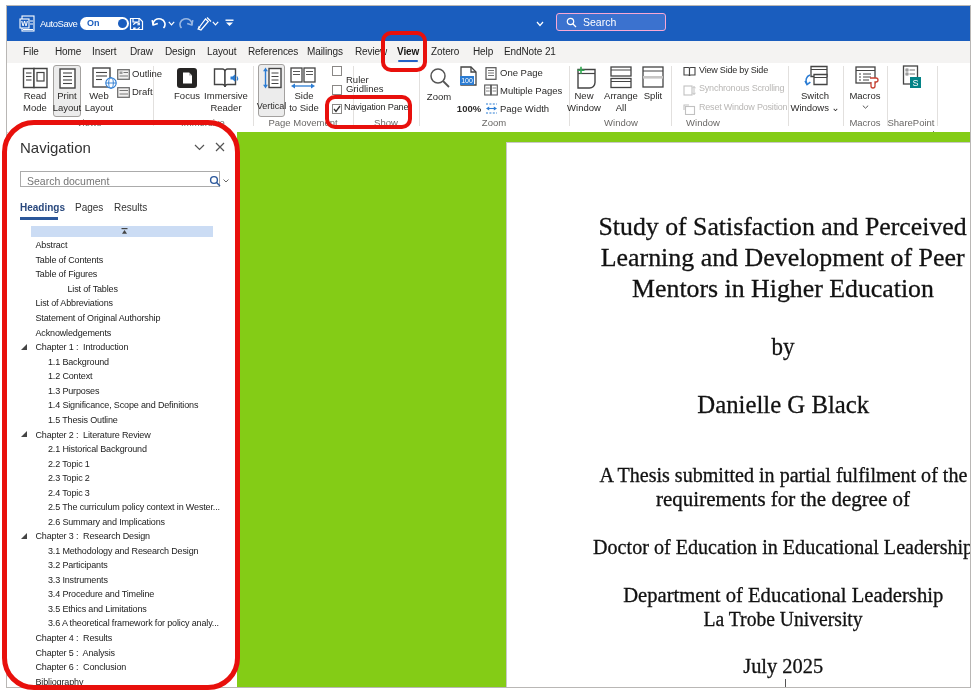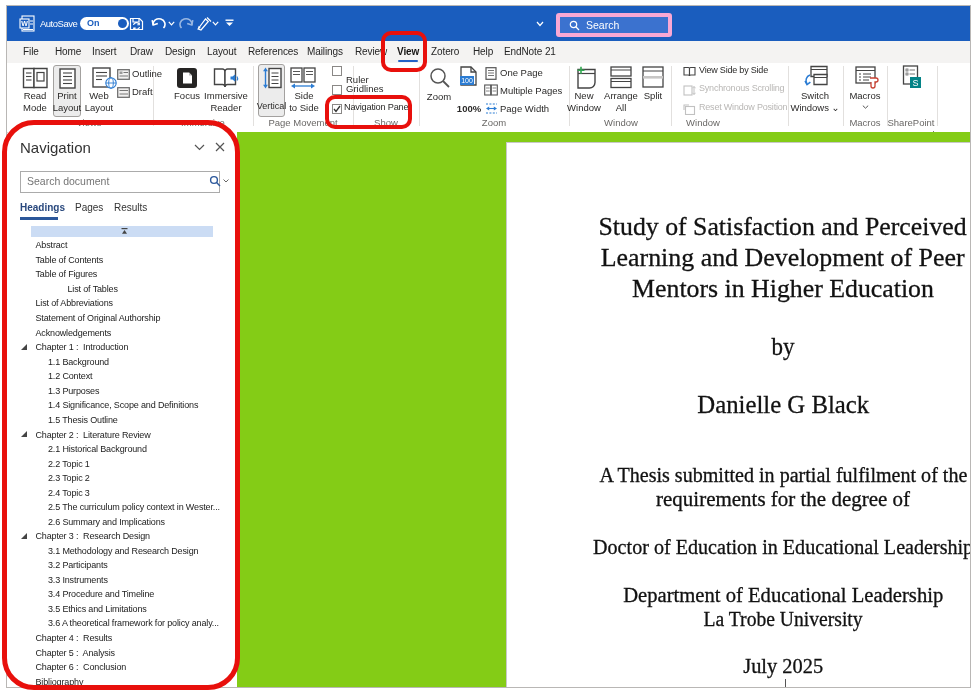--- a/index.html
+++ b/index.html
@@ -5,21 +5,21 @@
   html,body{margin:0;padding:0;}
   body{width:975px;height:693px;background:#ffffff;font-family:"Liberation Sans",sans-serif;position:relative;overflow:hidden;}
   .abs{position:absolute;}
   #win{position:absolute;left:6px;top:5px;width:965px;height:683px;background:#fff;border:1px solid #b9b7b5;box-sizing:border-box;overflow:hidden;}
   
   #titlebar{position:absolute;left:0;top:0;width:100%;height:35px;background:#1a5dbe;}
   #titlebar .t{position:absolute;color:#fff;font-size:11px;white-space:nowrap;}
   #toggle{position:absolute;left:73px;top:11px;width:49px;height:13px;background:#fff;border-radius:7px;}
   #toggle .knob{position:absolute;right:2px;top:2px;width:9px;height:9px;border-radius:50%;background:#1a5dbe;}
   #toggle .on{position:absolute;left:7px;top:1px;font-size:9px;font-weight:bold;color:#1a5dbe;}
-  #searchpill{position:absolute;left:549px;top:7px;width:108px;height:16px;background:#3b72cf;border:4px solid #f9a8d4;border-radius:3px;}
+  #searchpill{position:absolute;left:549px;top:7px;width:108px;height:16px;background:#3b72cf;border:1px solid #f9a8d4;border-radius:3px;}
   #searchpill span{position:absolute;left:26px;top:2px;color:#fff;font-size:10.5px;}
   
   #menubar{position:absolute;left:0;top:35px;width:100%;height:22px;background:#f4f3f2;}
   #menubar .m{position:absolute;top:5px;font-size:10px;letter-spacing:-0.1px;color:#252525;white-space:nowrap;}
   #viewline{position:absolute;background:#2262c6;height:2px;border-radius:1px;}
   
   #ribbon{position:absolute;left:0;top:57px;width:100%;height:69px;background:#fff;border-bottom:1px solid #d4d2d0;}
   .sep{position:absolute;top:3px;width:1px;height:60px;background:#e2e0de;}
   .glabel{position:absolute;top:53.5px;font-size:9.5px;color:#6a6866;white-space:nowrap;transform:translateX(-50%);}
   .biglabel{position:absolute;font-size:9.5px;color:#2b2a29;text-align:center;line-height:11.5px;transform:translateX(-50%);white-space:nowrap;}
@@ -333,21 +333,21 @@
     <div class="glabel" style="left:904px;">SharePoint</div>
   </div>
   <div id="navpane">
     <div class="abs" style="left:12px;top:7px;font-size:15px;color:#333;">Navigation</div>
     <svg class="abs" style="left:186px;top:12px;" width="11" height="7" viewBox="0 0 11 7">
         <path d="M1 1 L5.5 5.5 L10 1" fill="none" stroke="#555" stroke-width="1.2"></path>
       </svg>
     <svg class="abs" style="left:207px;top:10px;" width="10" height="10" viewBox="0 0 10 10">
         <path d="M1 1 L9 9 M9 1 L1 9" stroke="#555" stroke-width="1.2"></path>
       </svg>
-    <div class="abs" style="left:12px;top:39px;width:200px;height:22px;background:#fff;border:1px solid #ababab;box-sizing:border-box;">
+    <div class="abs" style="left:12px;top:39px;width:200px;height:16px;background:#fff;border:1px solid #ababab;box-sizing:border-box;">
       <span class="abs" style="left:6px;top:2.5px;font-size:10.5px;color:#747474;">Search document</span>
       <svg class="abs" style="left:188px;top:3px;" width="12" height="12" viewBox="0 0 12 12">
         <circle cx="5" cy="5" r="3.4" fill="none" stroke="#2b579a" stroke-width="1.4"></circle>
         <line x1="7.6" y1="7.6" x2="11" y2="11" stroke="#2b579a" stroke-width="1.4"></line>
       </svg>
       <svg class="abs" style="left:202px;top:7px;" width="6" height="4" viewBox="0 0 6 4">
           <path d="M0.5 0.5 L3 3 L5.5 0.5" fill="none" stroke="#666" stroke-width="1"></path>
         </svg>
     </div>
     <div class="abs" style="left:12px;top:70px;font-size:10px;font-weight:bold;color:#29487d;">Headings</div>

